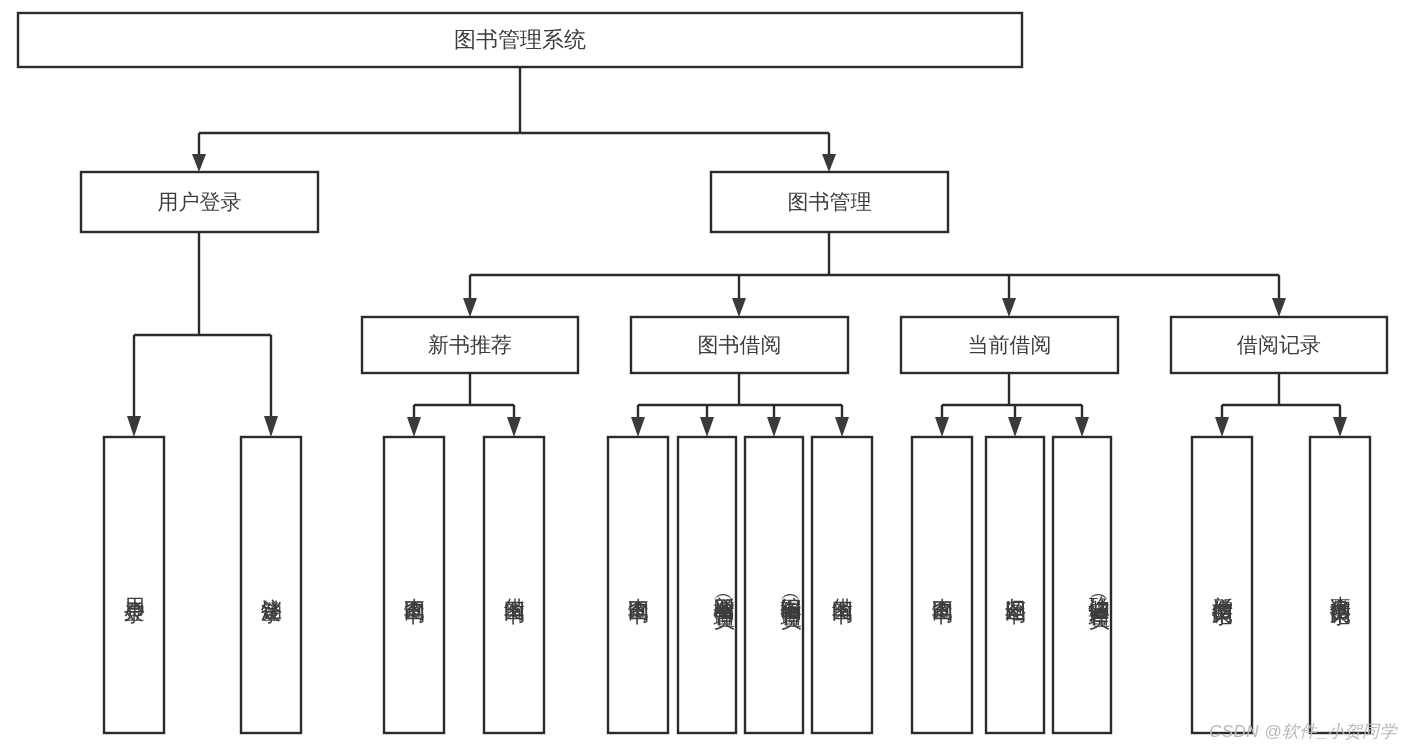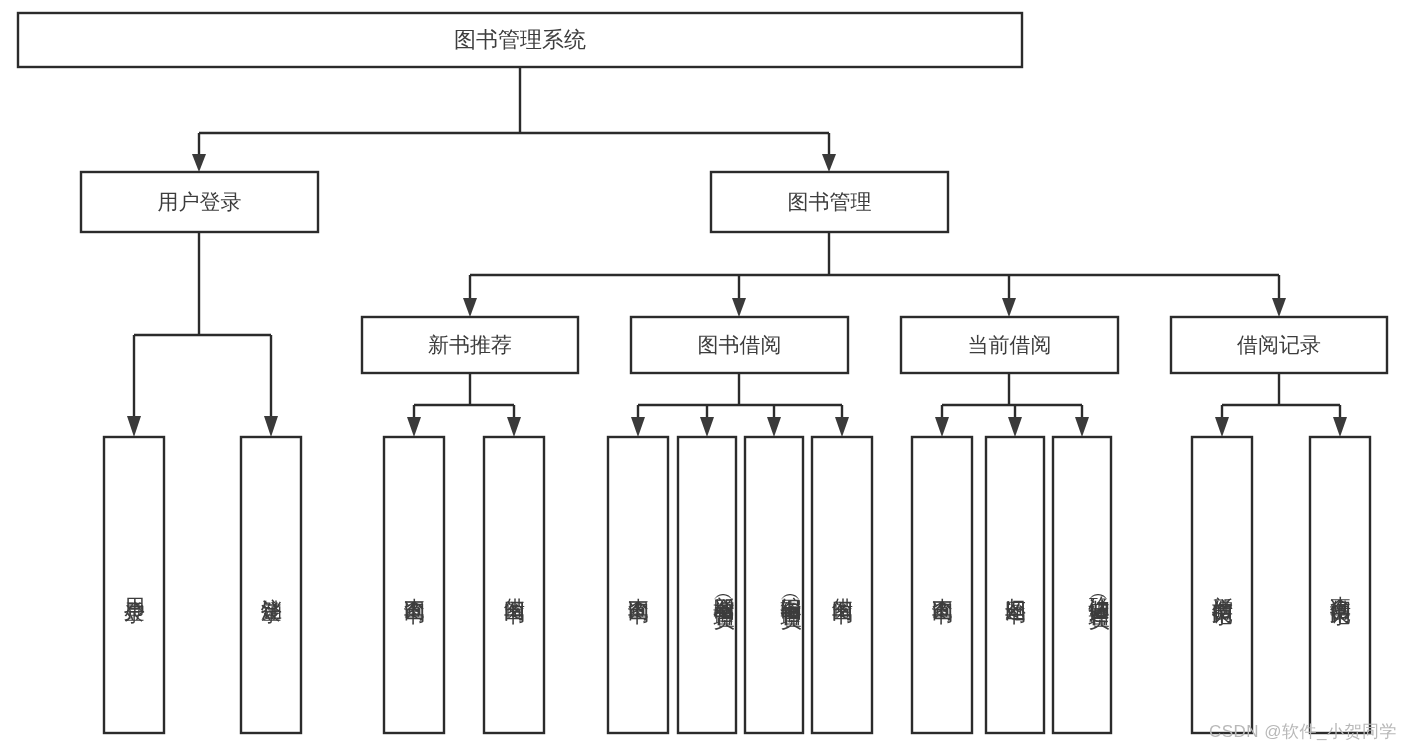--- a/index.html
+++ b/index.html
@@ -75,20 +75,21 @@
   }
   #watermark {
     position: absolute;
     right: 8px;
     bottom: 4px;
     font-family: "Liberation Sans", "DejaVu Sans", sans-serif;
     font-size: 17px;
     color: #b8b8b8;
     white-space: nowrap;
     letter-spacing: 0.5px;
+    font-style: italic;
   }
 </style>
 </head>
 <body>
 
 <div id="diagram-root">
 
   <svg id="flow-svg" viewBox="0 0 1405 747">
 
     <g id="connectors-layer">

